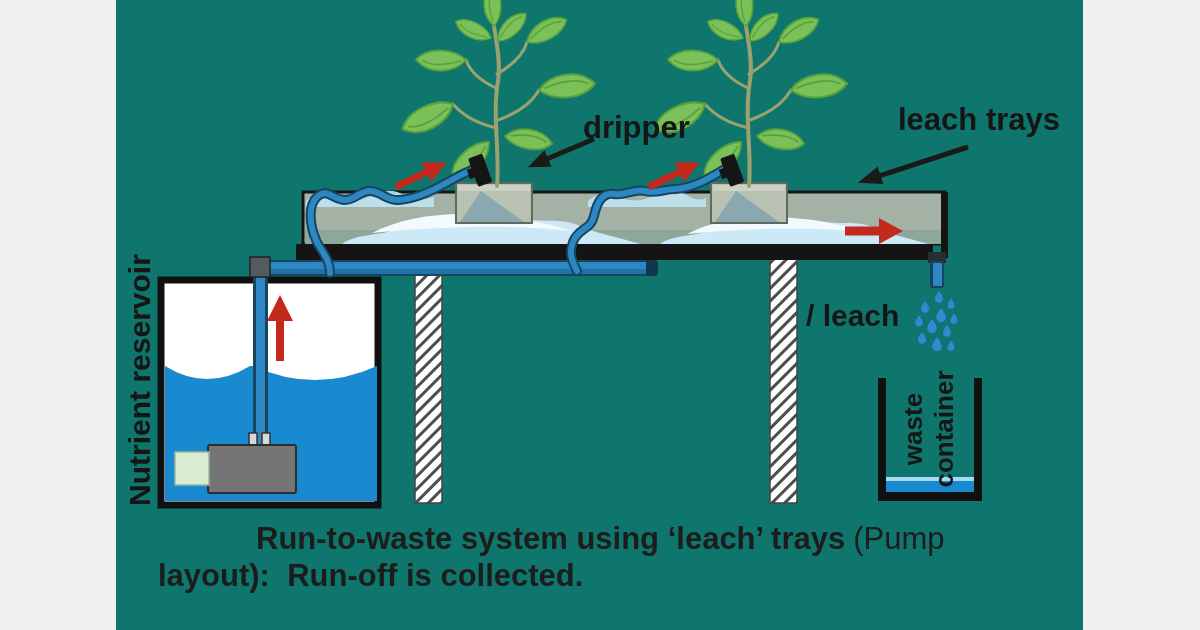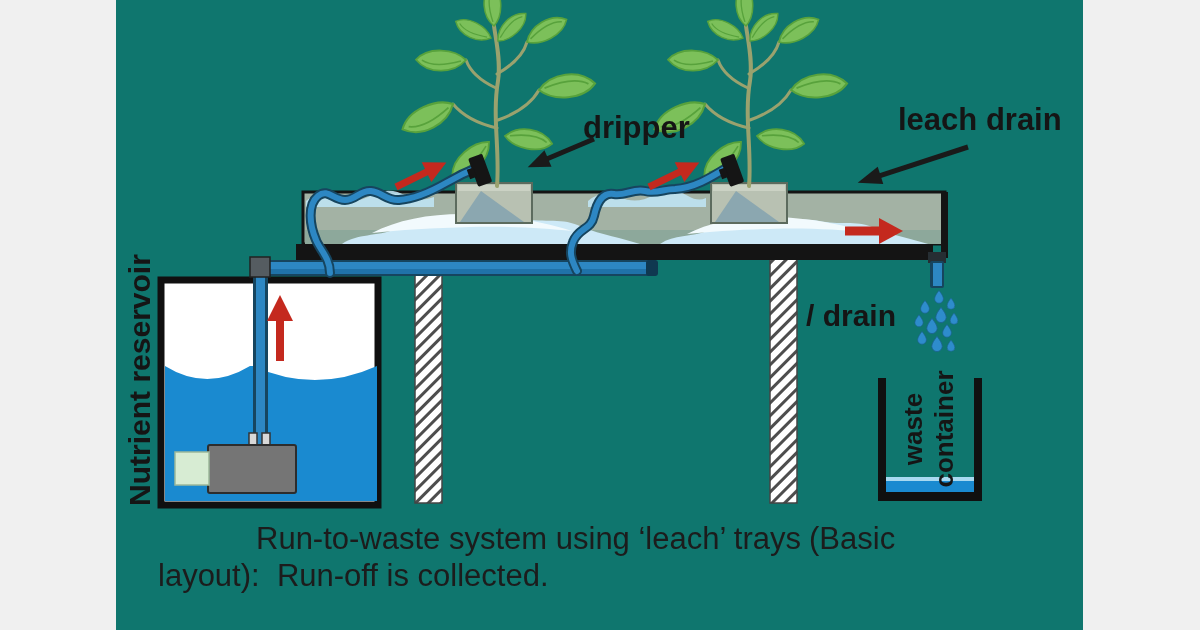--- a/index.html
+++ b/index.html
@@ -14,23 +14,23 @@
   .lbl-leach{left:898px;top:104px;font-size:31px;}
   .lbl-runoff1{left:806px;top:266px;font-size:30px;}
   .lbl-runoff2{left:806px;top:300px;font-size:30px;}
   .lbl-reservoir{left:-19px;top:363px;width:320px;height:34px;font-size:30px;text-align:center;
                  transform:rotate(-90deg);}
   .lbl-waste{left:854px;top:398px;width:150px;height:62px;font-size:26px;line-height:31px;
              text-align:center;transform:rotate(-90deg);}
   .lbl-pump{left:209px;top:446px;width:87px;height:46px;display:flex;align-items:center;
             justify-content:center;color:#ffffff;font-size:23px;letter-spacing:0.5px;}
   .caption1{position:absolute;left:256px;top:521px;font-size:31px;color:#1c1c1c;white-space:nowrap;}
-  .caption1 .b{font-weight:normal;}
+  .caption1 .b{font-weight:bold;}
   .caption1 .r{font-weight:normal;margin-left:8px;}
-  .caption2{position:absolute;left:158px;top:558px;font-size:31px;font-weight:normal;
+  .caption2{position:absolute;left:158px;top:558px;font-size:31px;font-weight:bold;
             color:#1c1c1c;white-space:nowrap;}
 </style>
 </head>
 <body>
 
 <div class="stage">
   <div class="sidebar left"></div>
   <div class="sidebar right"></div>
 
   <svg class="diagram" width="1200" height="630" viewBox="0 0 1200 630">
@@ -192,25 +192,25 @@
           <polygon points="50,-9 72,0 50,9"></polygon>
       </g>
       <g transform="translate(968,147) rotate(162)">
         <rect x="0" y="-2.5" width="94" height="5"></rect>
           <polygon points="92,-9 116,0 92,9"></polygon>
       </g>
     </g>
   </svg>
 
   <div class="lbl lbl-dripper">dripper</div>
-  <div class="lbl lbl-leach">leach drain</div>
-  <div class="lbl lbl-runoff2">/ drain</div>
+  <div class="lbl lbl-leach">leach trays</div>
+  <div class="lbl lbl-runoff2">/ leach</div>
   <div class="lbl lbl-reservoir">Nutrient reservoir</div>
   <div class="lbl lbl-waste">
     <div>waste</div>
     <div>container</div>
   </div>
 
   <div class="caption1">
-    <span class="b">Run-to-waste system using ‘leach’ trays</span><span class="r">(Basic</span>
+    <span class="b">Run-to-waste system using ‘leach’ trays</span><span class="r">(Pump</span>
   </div>
   <div class="caption2">layout):&nbsp; Run-off is collected.</div>
 </div>
 
 </body></html>

